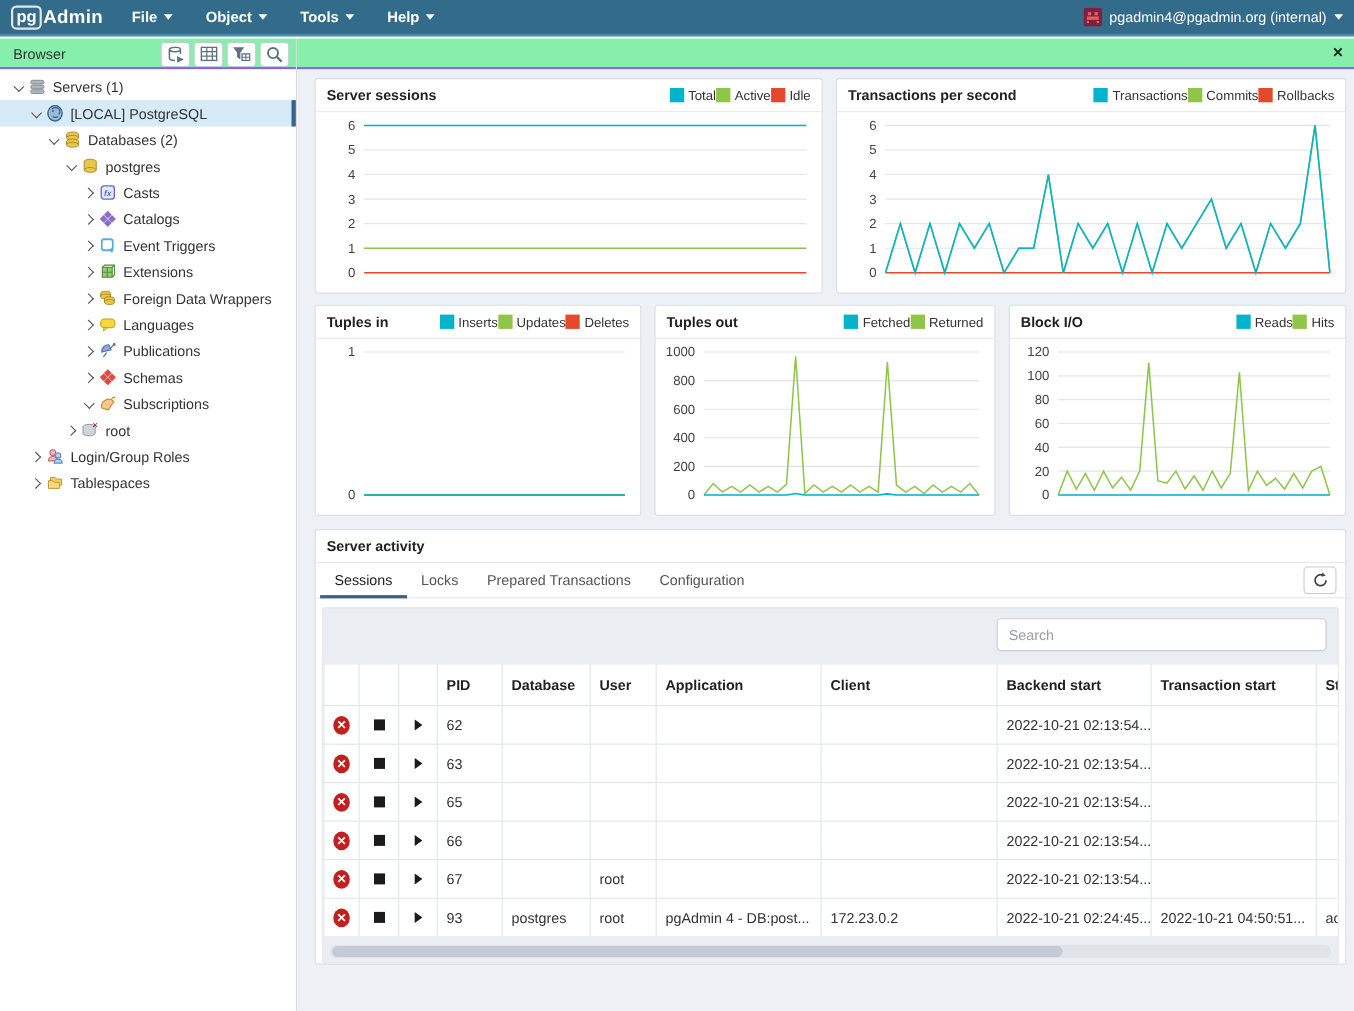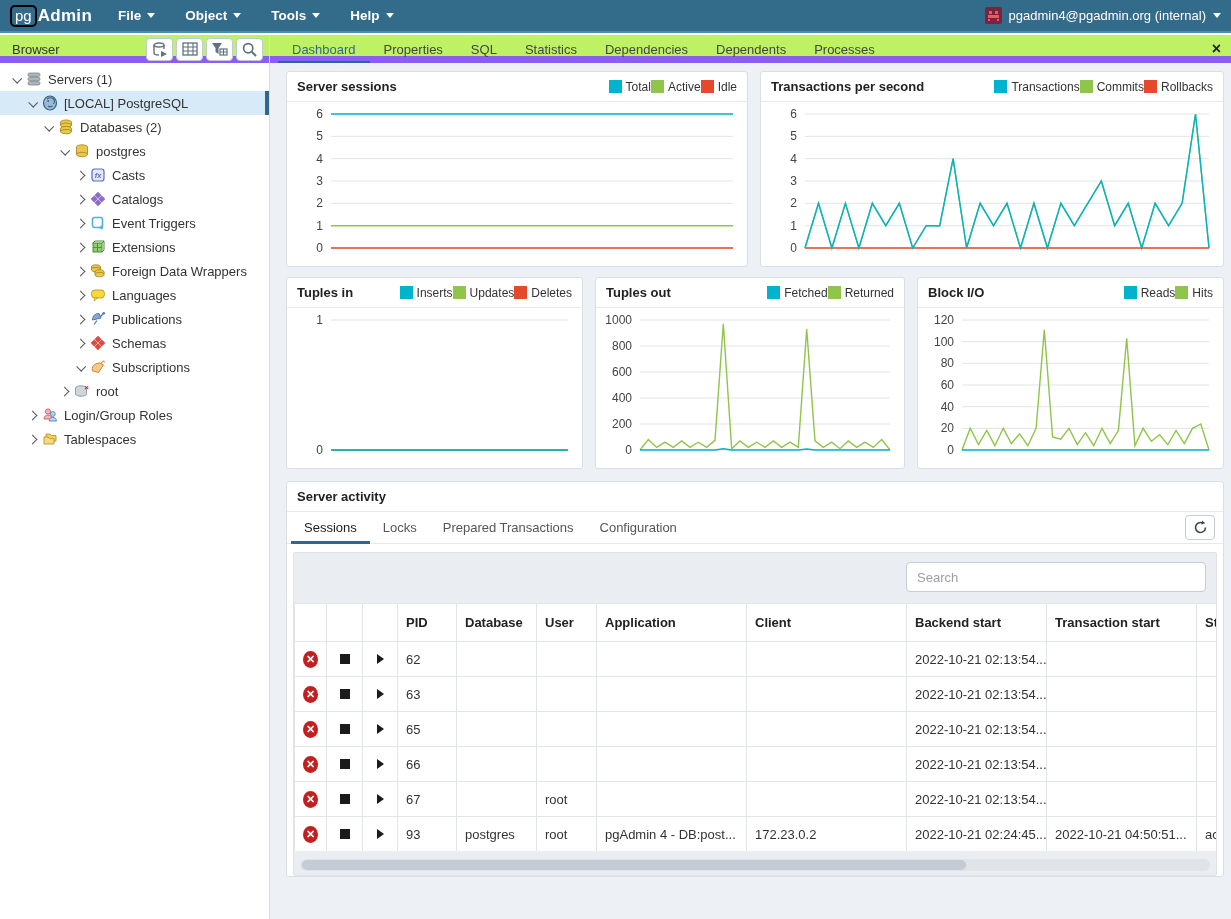--- a/index.html
+++ b/index.html
@@ -1,30 +1,30 @@
 <!DOCTYPE html>
 <html><head>
 <meta charset="utf-8">
 <style>
   * { margin:0; padding:0; box-sizing:border-box; }
   html,body { width:1231px; height:919px; font-family:"Liberation Sans", sans-serif; background:#fff; overflow:hidden; }
 
   
   .topbar { position:absolute; top:0; left:0; right:0; height:33px; background:#336b8b; border-bottom:2px solid #4d8cab; display:flex; align-items:center; padding:0 10px; color:#fff; }
   .logo { display:flex; align-items:center; margin-right:26px; }
-  .logo .pgbadge { border:2px solid #000000; border-radius:5px; padding:0 3px; font-weight:normal; font-size:15px; line-height:18px; margin-right:1px; }
+  .logo .pgbadge { border:2px solid #e5e5e5; border-radius:5px; padding:0 3px; font-weight:bold; font-size:15px; line-height:18px; margin-right:1px; }
   .logo .admin { font-weight:bold; font-size:17px; letter-spacing:.3px; }
   .menus { display:flex; gap:30px; }
   .menu-item { font-size:13.5px; font-weight:bold; cursor:pointer; display:flex; align-items:center; gap:6px; }
   .caret { width:0; height:0; border-left:4px solid transparent; border-right:4px solid transparent; border-top:5px solid #fff; display:inline-block; }
   .spacer { flex:1; }
   .userbadge { display:flex; align-items:center; gap:7px; font-size:13px; cursor:pointer; }
 
   
-  .subbar { position:absolute; top:35px; left:0; right:0; height:28px; background:#bef264; border-bottom:7px solid #8b5cf6; }
+  .subbar { position:absolute; top:35px; left:0; right:0; height:28px; background:#86efac; border-bottom:2px solid #8b5cf6; }
   .browser-head { position:absolute; left:0; top:0; width:270px; height:28px; display:flex; align-items:center; padding:0 6px 0 12px; border-right:1px solid #d8dce0; }
   .browser-title { font-size:13px; color:#333; flex:1; }
   .btoolbar { display:flex; gap:3px; }
   .tbtn { width:27px; height:23px; border:1px solid #bfcad2; border-radius:4px; background:#fff; display:flex; align-items:center; justify-content:center; cursor:pointer; }
   .maintabs { position:absolute; left:270px; right:0; top:0; height:28px; display:flex; align-items:stretch; padding-left:8px; }
   .mtab { font-size:13px; color:#444; padding:0 14px; display:flex; align-items:center; cursor:pointer; position:relative; }
   .mtab.active { color:#326690; }
   .mtab.active::after { content:""; position:absolute; left:0; right:0; bottom:-1px; height:3px; background:#326690; }
   .tabclose { position:absolute; right:10px; top:4px; font-size:16px; font-weight:bold; color:#222; cursor:pointer; line-height:20px; }
 
@@ -137,29 +137,20 @@
           </svg>
         </span>
         <span class="tbtn">
           <svg width="15" height="15" viewBox="0 0 15 15">
             <circle cx="6.2" cy="6.2" r="4.6" fill="none" stroke="#5f7280" stroke-width="1.7"></circle>
             <path d="M9.7 9.7 L14 14" stroke="#5f7280" stroke-width="2"></path>
           </svg>
         </span>
       </span>
   </div>
-  <div class="maintabs" id="maintabs">
-      <div class="mtab active">Dashboard</div>
-      <div class="mtab">Properties</div>
-      <div class="mtab">SQL</div>
-      <div class="mtab">Statistics</div>
-      <div class="mtab">Dependencies</div>
-      <div class="mtab">Dependents</div>
-      <div class="mtab">Processes</div>
-    </div>
   <span class="tabclose">×</span>
 </div>
 
 <div class="sidebar" id="tree">
     <div class="trow" style="padding-left: 8px;">
       <span class="tarrow">
         <span class="chev down"></span>
       </span>
       <span class="ticon">
         <svg width="16" height="16" viewBox="0 0 16 16">

